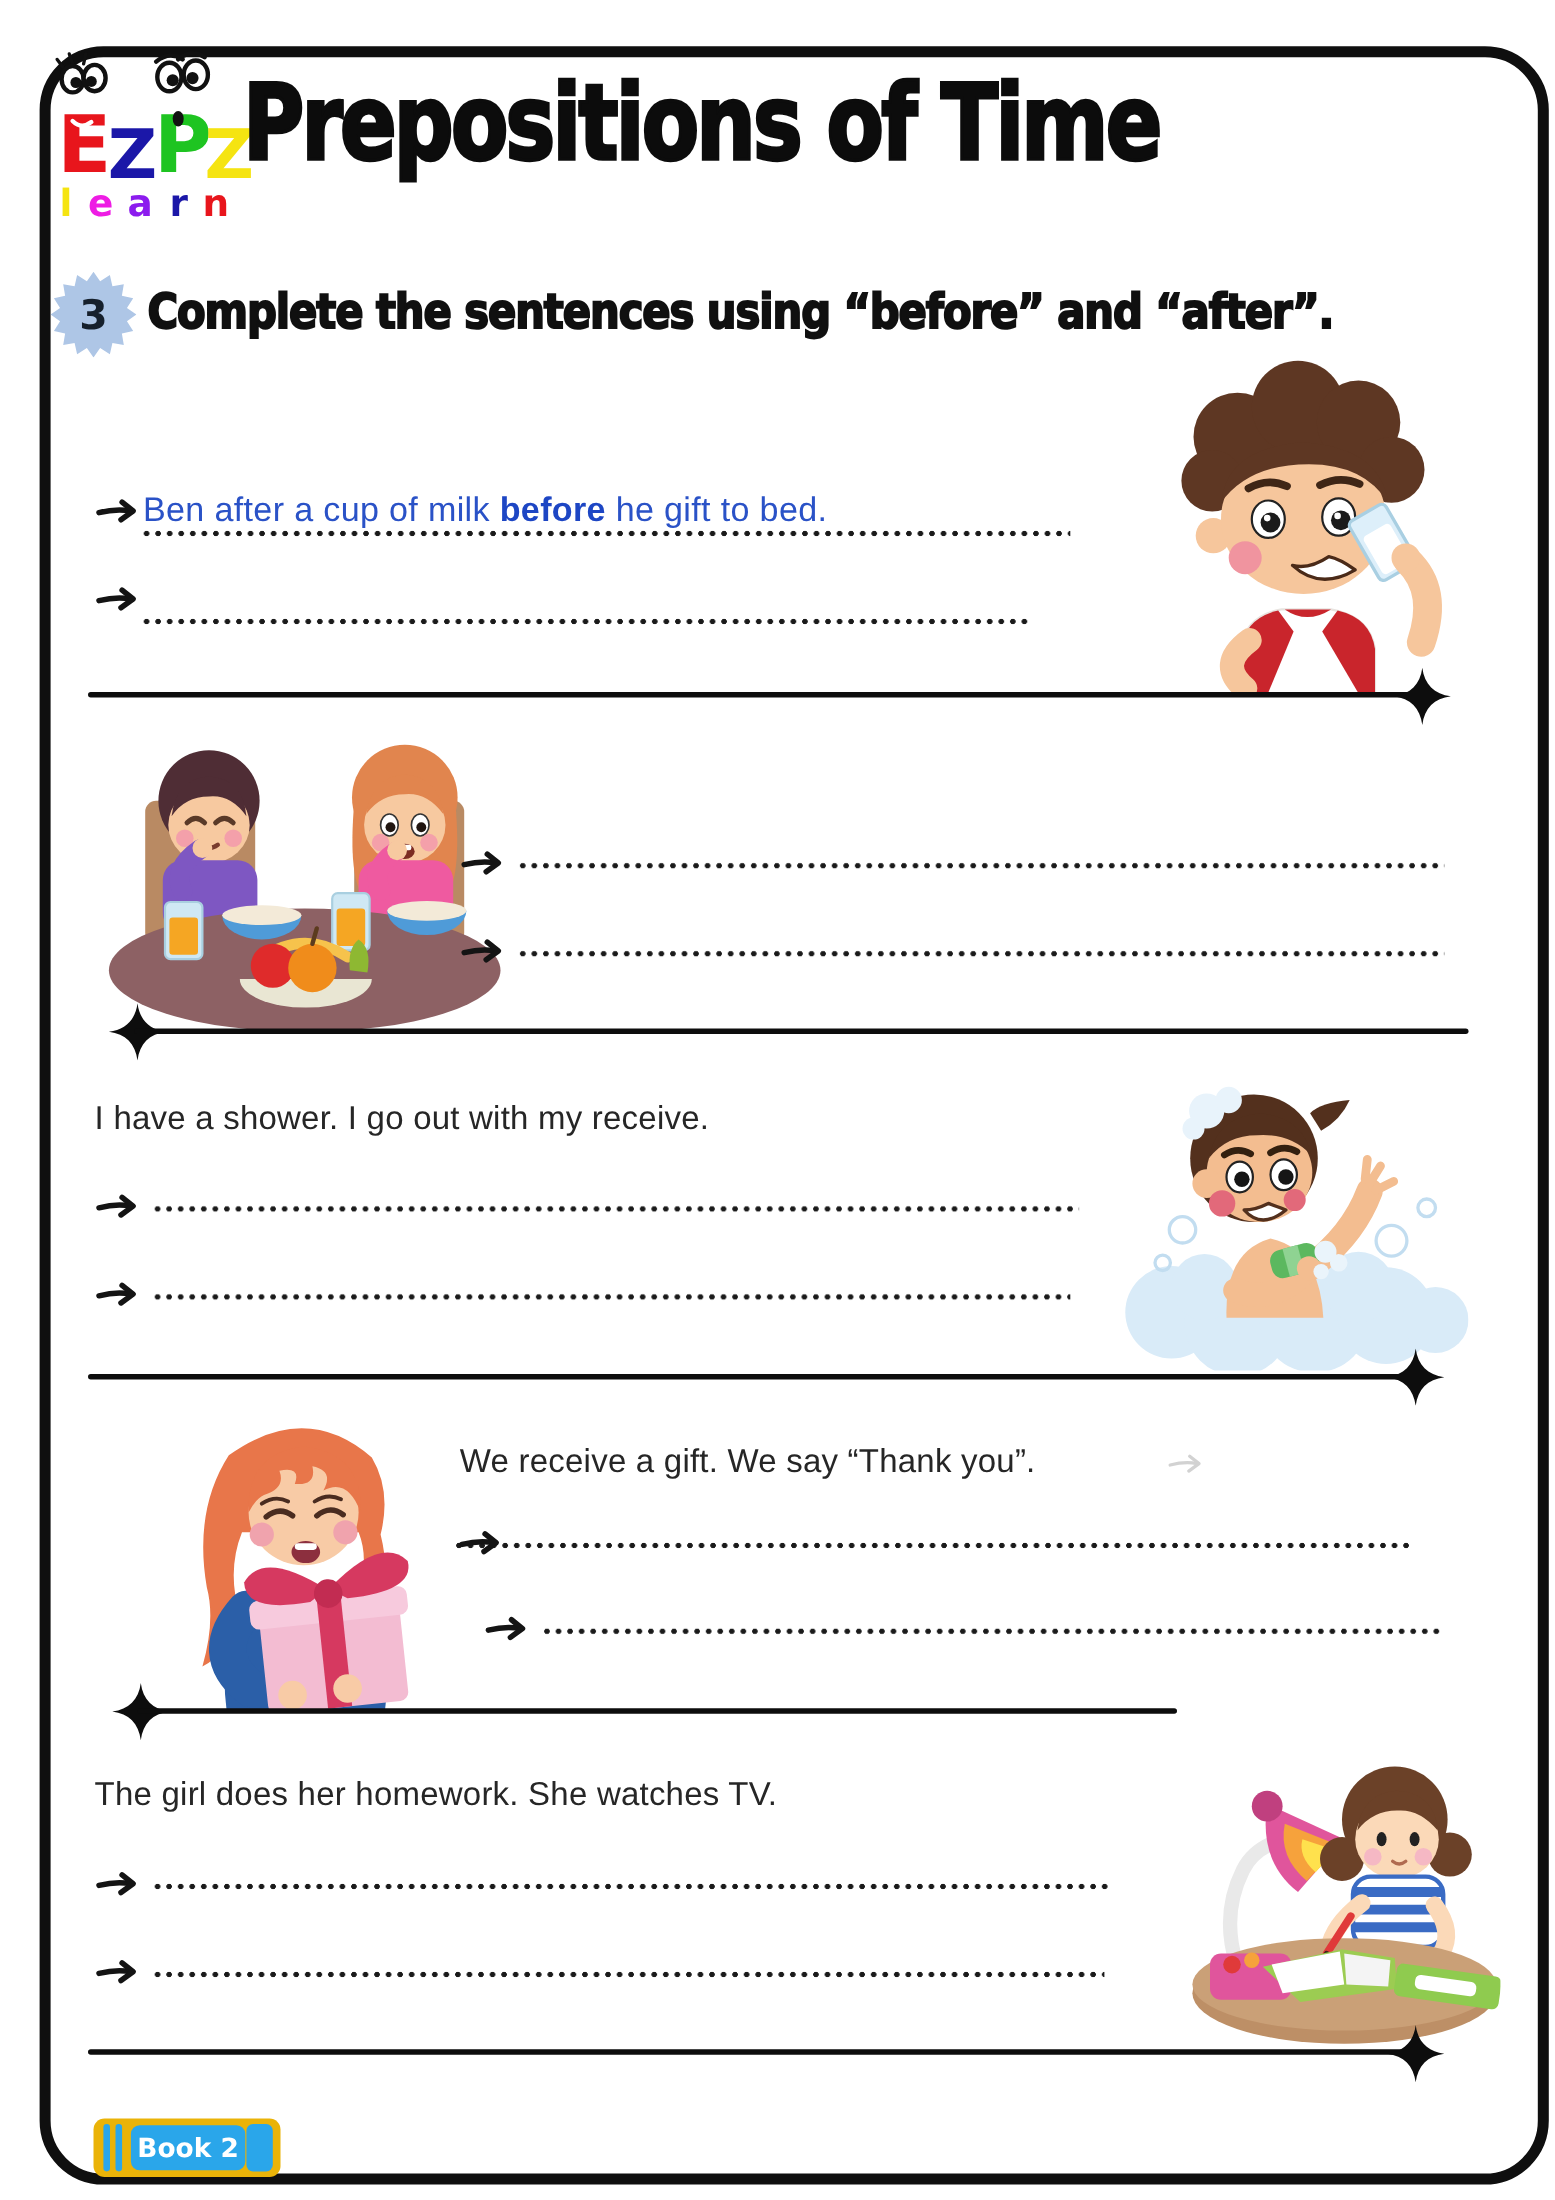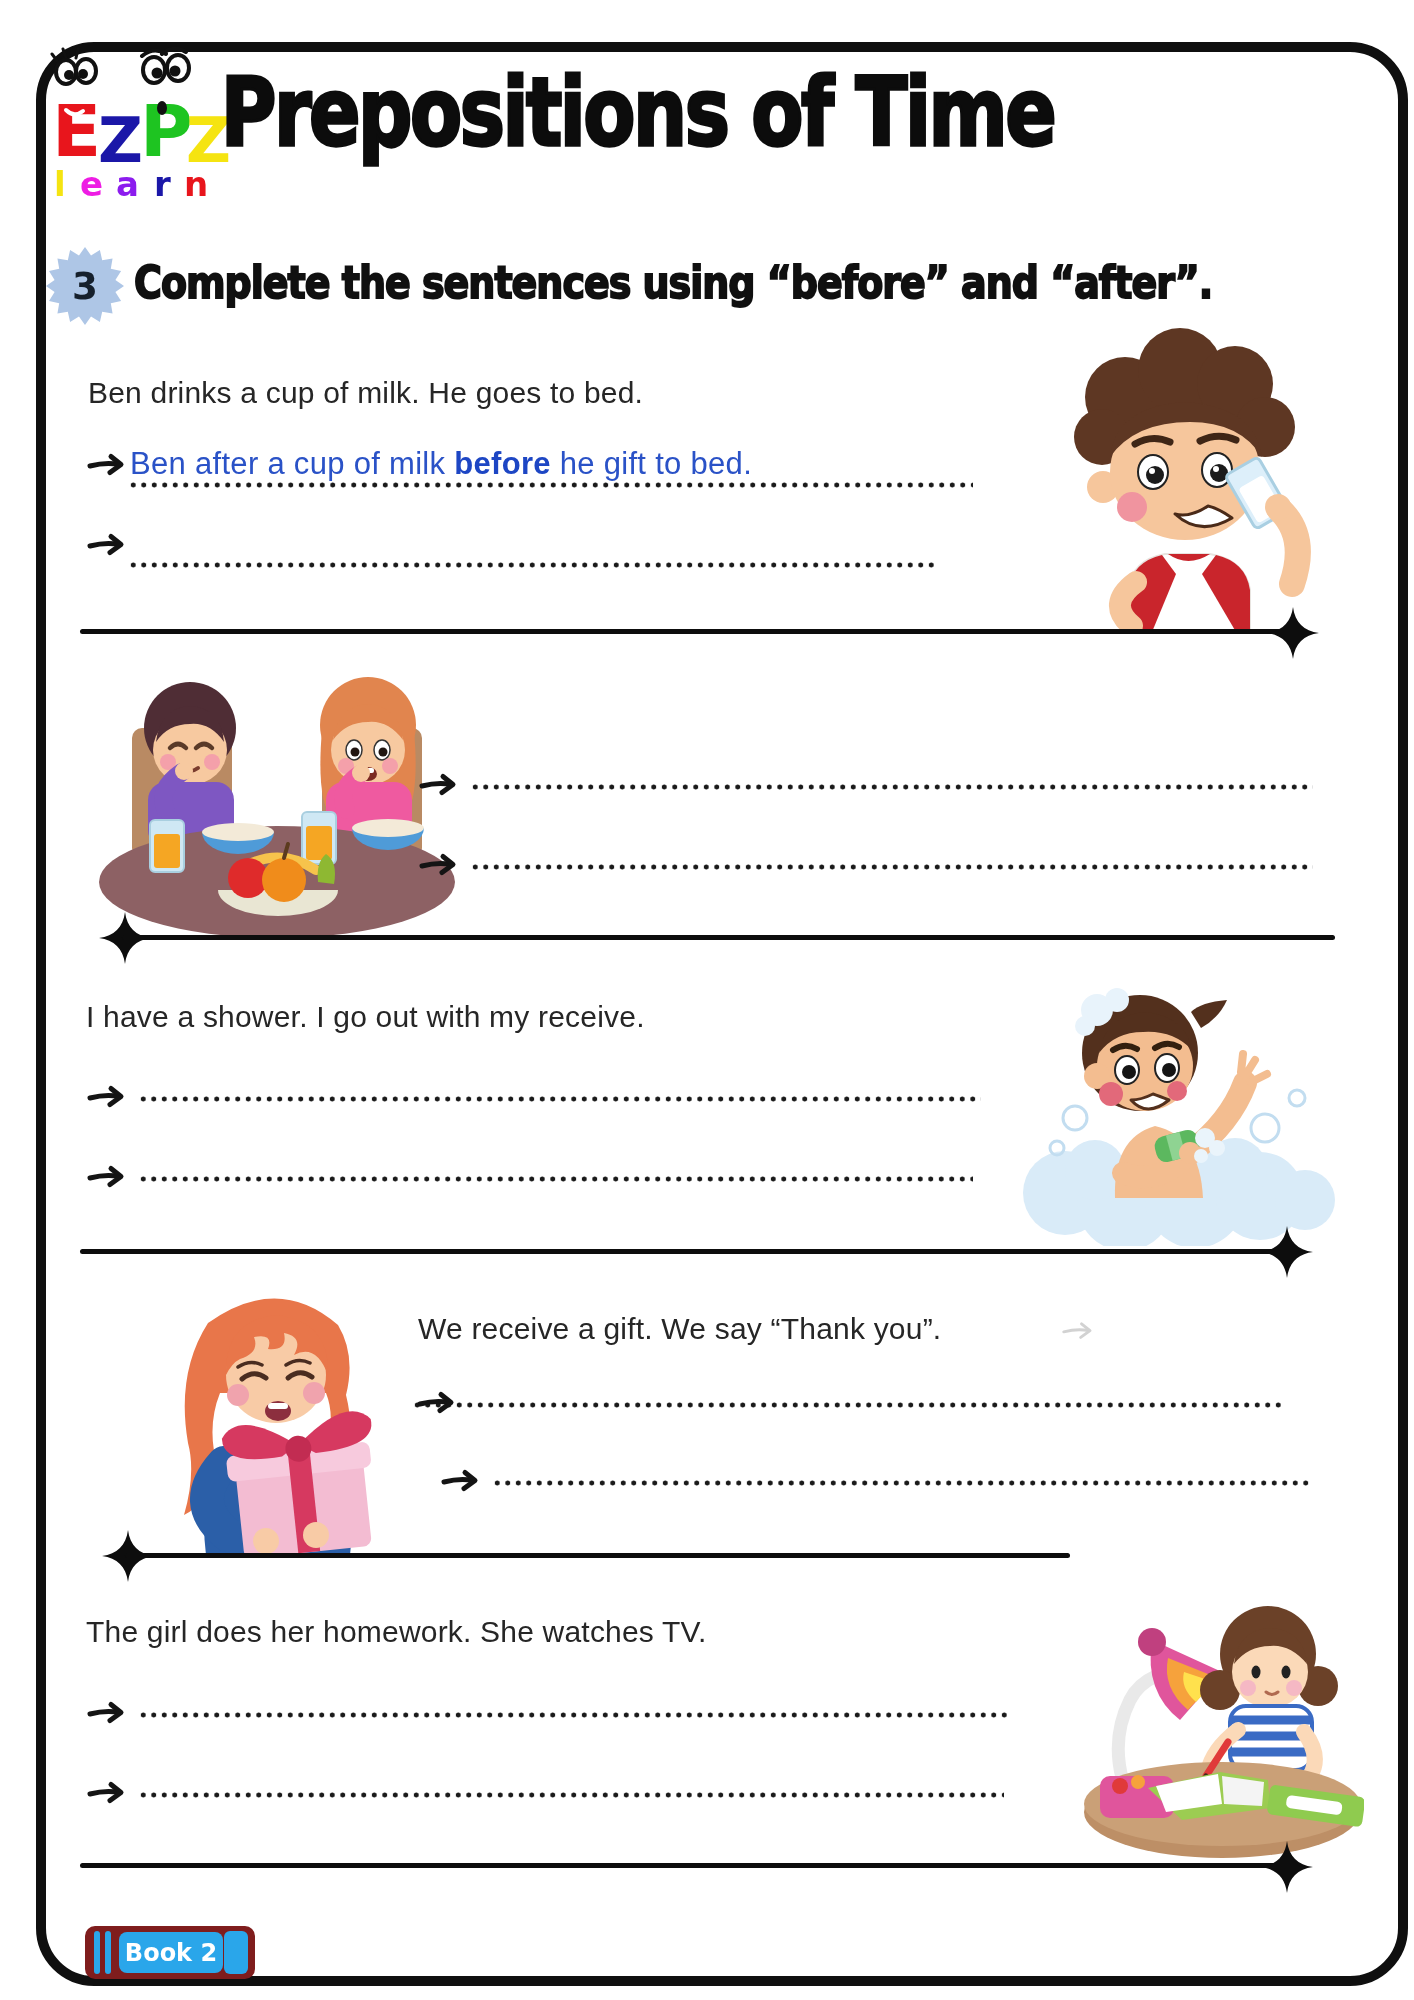--- a/index.html
+++ b/index.html
@@ -69,21 +69,20 @@
   </svg>
 
   <div class="abs title" style="left:185px;top:56px;width:905px;">Prepositions of Time</div>
 
   <svg class="abs" style="left:46px;top:247px;" width="78" height="78" viewBox="0 0 88 88">
     <polygon fill="#aec6e6" points="88,44 78.3,50.8 84.7,60.8 73.1,63.4 75.1,75.1 63.4,73.1 60.8,84.7 50.8,78.3 44,88 37.2,78.3 27.2,84.7 24.6,73.1 12.9,75.1 14.9,63.4 3.4,60.8 9.7,50.8 0,44 9.7,37.2 3.4,27.2 14.9,24.6 12.9,12.9 24.6,14.9 27.2,3.4 37.2,9.7 44,0 50.8,9.7 60.8,3.4 63.4,14.9 75.1,12.9 73.1,24.6 84.7,27.2 78.3,37.2"></polygon>
     <text class="badge-num" x="44" y="59" text-anchor="middle">3</text>
   </svg>
   <div class="abs instr" style="left:134px;top:258px;">Complete the sentences using “before” and “after”.</div>
 
-  <div class="abs prompt" style="left:88px;top:376px;">Ben drinks a cup of milk. He goes to bed.</div>
 
   <svg class="abs arr" style="left:86px;top:452px;" width="44" height="26" viewBox="0 0 44 26">
       <path d="M4 14 Q20 10 33 12.5"></path>
       <path d="M25 4.5 L35 12.5 L24 20.5"></path>
     </svg>
   <div class="abs ans" style="left:130px;top:446px;">
     <span class="pre">Ben after a cup of milk </span><span class="kw">before</span><span class="post"> he gift to bed.</span>
   </div>
   <div class="abs dots" style="left:128px;top:480px;width:845px;"></div>
 
@@ -356,21 +355,21 @@
       <rect x="196" y="210" width="96" height="30" rx="6" fill="#8fcb4f"></rect>
       <rect x="214" y="218" width="56" height="13" rx="5" fill="#fff"></rect>
     </g>
   </svg>
 
   <div class="abs dline" style="left:80px;top:1863px;width:1208px;"></div>
   <svg class="abs star" style="left:1261px;top:1841px;" width="52" height="52" viewBox="0 0 24 24">
       <path d="M12 0C12.9 7 17 11.1 24 12 17 12.9 12.9 17 12 24 11.1 17 7 12.9 0 12 7 11.1 11.1 7 12 0Z"></path>
     </svg>
 
-  <div class="abs" style="left:85px;top:1926px;width:170px;height:53px;background:#7f1d1d;border-radius:10px;">
+  <div class="abs" style="left:85px;top:1926px;width:170px;height:53px;background:#eab308;border-radius:10px;">
     <div class="abs" style="left:9px;top:5px;width:6px;height:43px;background:#2aa6ea;border-radius:3px;"></div>
     <div class="abs" style="left:20px;top:5px;width:6px;height:43px;background:#2aa6ea;border-radius:3px;"></div>
     <div class="abs" style="right:7px;top:5px;width:24px;height:43px;background:#2aa6ea;border-radius:6px;"></div>
     <div class="abs" style="left:34px;top:6px;width:104px;height:41px;background:#2aa6ea;border-radius:8px;display:flex;align-items:center;justify-content:center;">
       <span class="book-txt">Book 2</span>
     </div>
   </div>
 
 </div>
 

